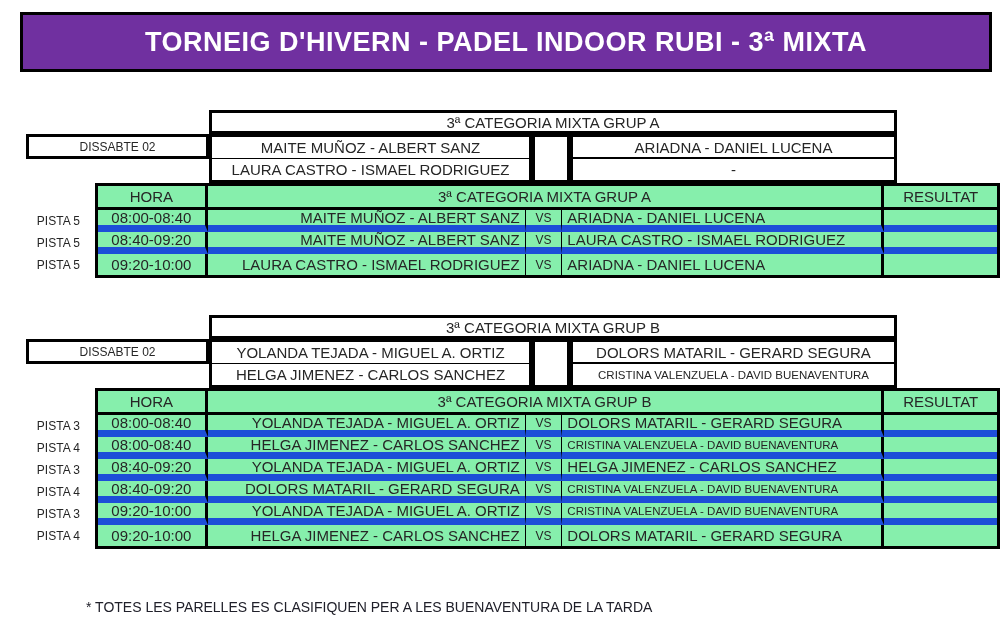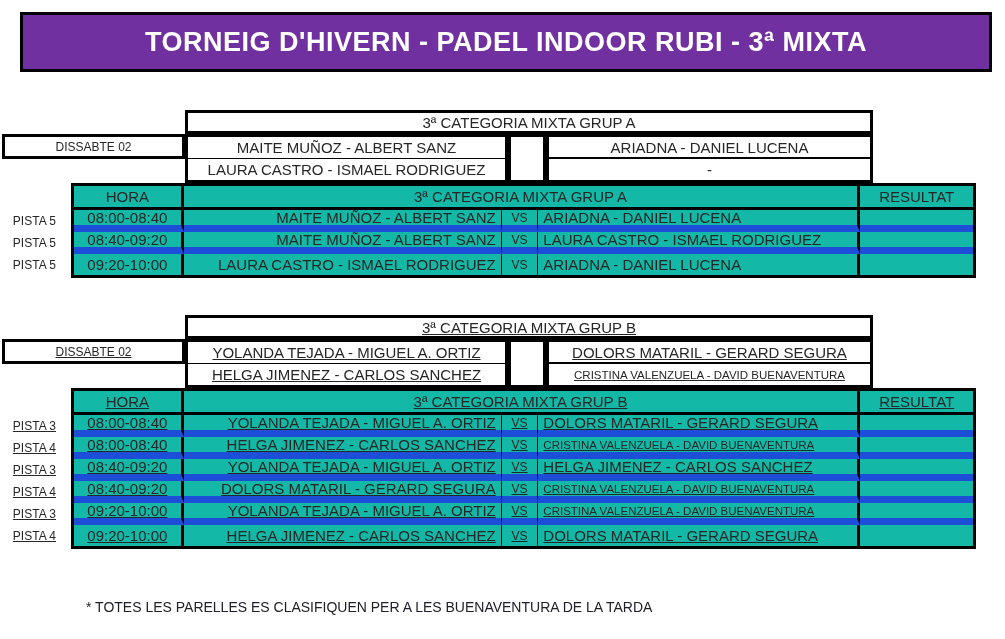--- a/index.html
+++ b/index.html
@@ -9,22 +9,22 @@
     font-family:"Liberation Sans","DejaVu Sans",sans-serif;
   }
   
   .banner{
     position:absolute;left:20px;top:12px;width:972px;height:60px;
     border:3px solid #000;box-sizing:border-box;
     display:flex;align-items:center;justify-content:center;
     font-weight:bold;font-size:27px;letter-spacing:0.5px;color:#fff;
   }
   
-  #groups{position:absolute;left:2px;top:110px;width:980px;}
-  .group + .group{margin-top:37px;text-decoration:underline;}
+  #groups{position:absolute;left:26px;top:110px;width:980px;}
+  .group + .group{margin-top:37px;}
   
   .ghead{
     margin-left:183px;width:688px;height:24px;border:3px solid #000;
     box-sizing:border-box;display:flex;align-items:center;justify-content:center;
     font-size:15px;background:#fff;
   }
   
   .pairings{display:grid;grid-template-columns:183px 323px 38px 327px;grid-template-rows:25px 24px;}
   .pairings > div{box-sizing:border-box;background:#fff;}
   .pcell{display:flex;align-items:center;justify-content:center;font-size:15px;}
@@ -32,21 +32,21 @@
   .p-t1a{grid-area:1/2/2/3;border:3px solid #000;border-bottom:1px solid #000;}
   .p-vs {grid-area:1/3/3/4;border:3px solid #000;}
   .p-t2a{grid-area:1/4/2/5;border:3px solid #000;border-bottom:2px solid #000;}
   .p-t1b{grid-area:2/2/3/3;border:3px solid #000;border-top:0;}
   .p-t2b{grid-area:2/4/3/5;border:3px solid #000;border-top:0;}
   
   .schedwrap{display:flex;}
   .pista-col{width:69px;box-sizing:border-box;padding-top:27px;}
   .pista{height:22px;display:flex;align-items:center;justify-content:flex-end;padding-right:15px;font-size:12px;box-sizing:border-box;}
   .pista.lastp{height:21px;}
-  .sched{width:905px;border:3px solid #000;box-sizing:border-box;background:#14b8a6;}
+  .sched{width:905px;border:3px solid #000;box-sizing:border-box;background:#86efac;}
   .srow{display:flex;}
   .cell{
     box-sizing:border-box;display:flex;align-items:center;justify-content:center;
     font-size:15px;overflow:hidden;white-space:nowrap;
   }
   .c-hora{width:111px;border-right:3px solid #000;}
   .c-t1{width:322px;border-right:1px solid #000;justify-content:flex-end;padding-right:5px;}
   .c-vs{width:37px;border-right:1px solid #000;font-size:12px;}
   .c-t2{width:326px;border-right:3px solid #000;justify-content:flex-start;padding-left:5px;}
   .c-res{width:114px;}

